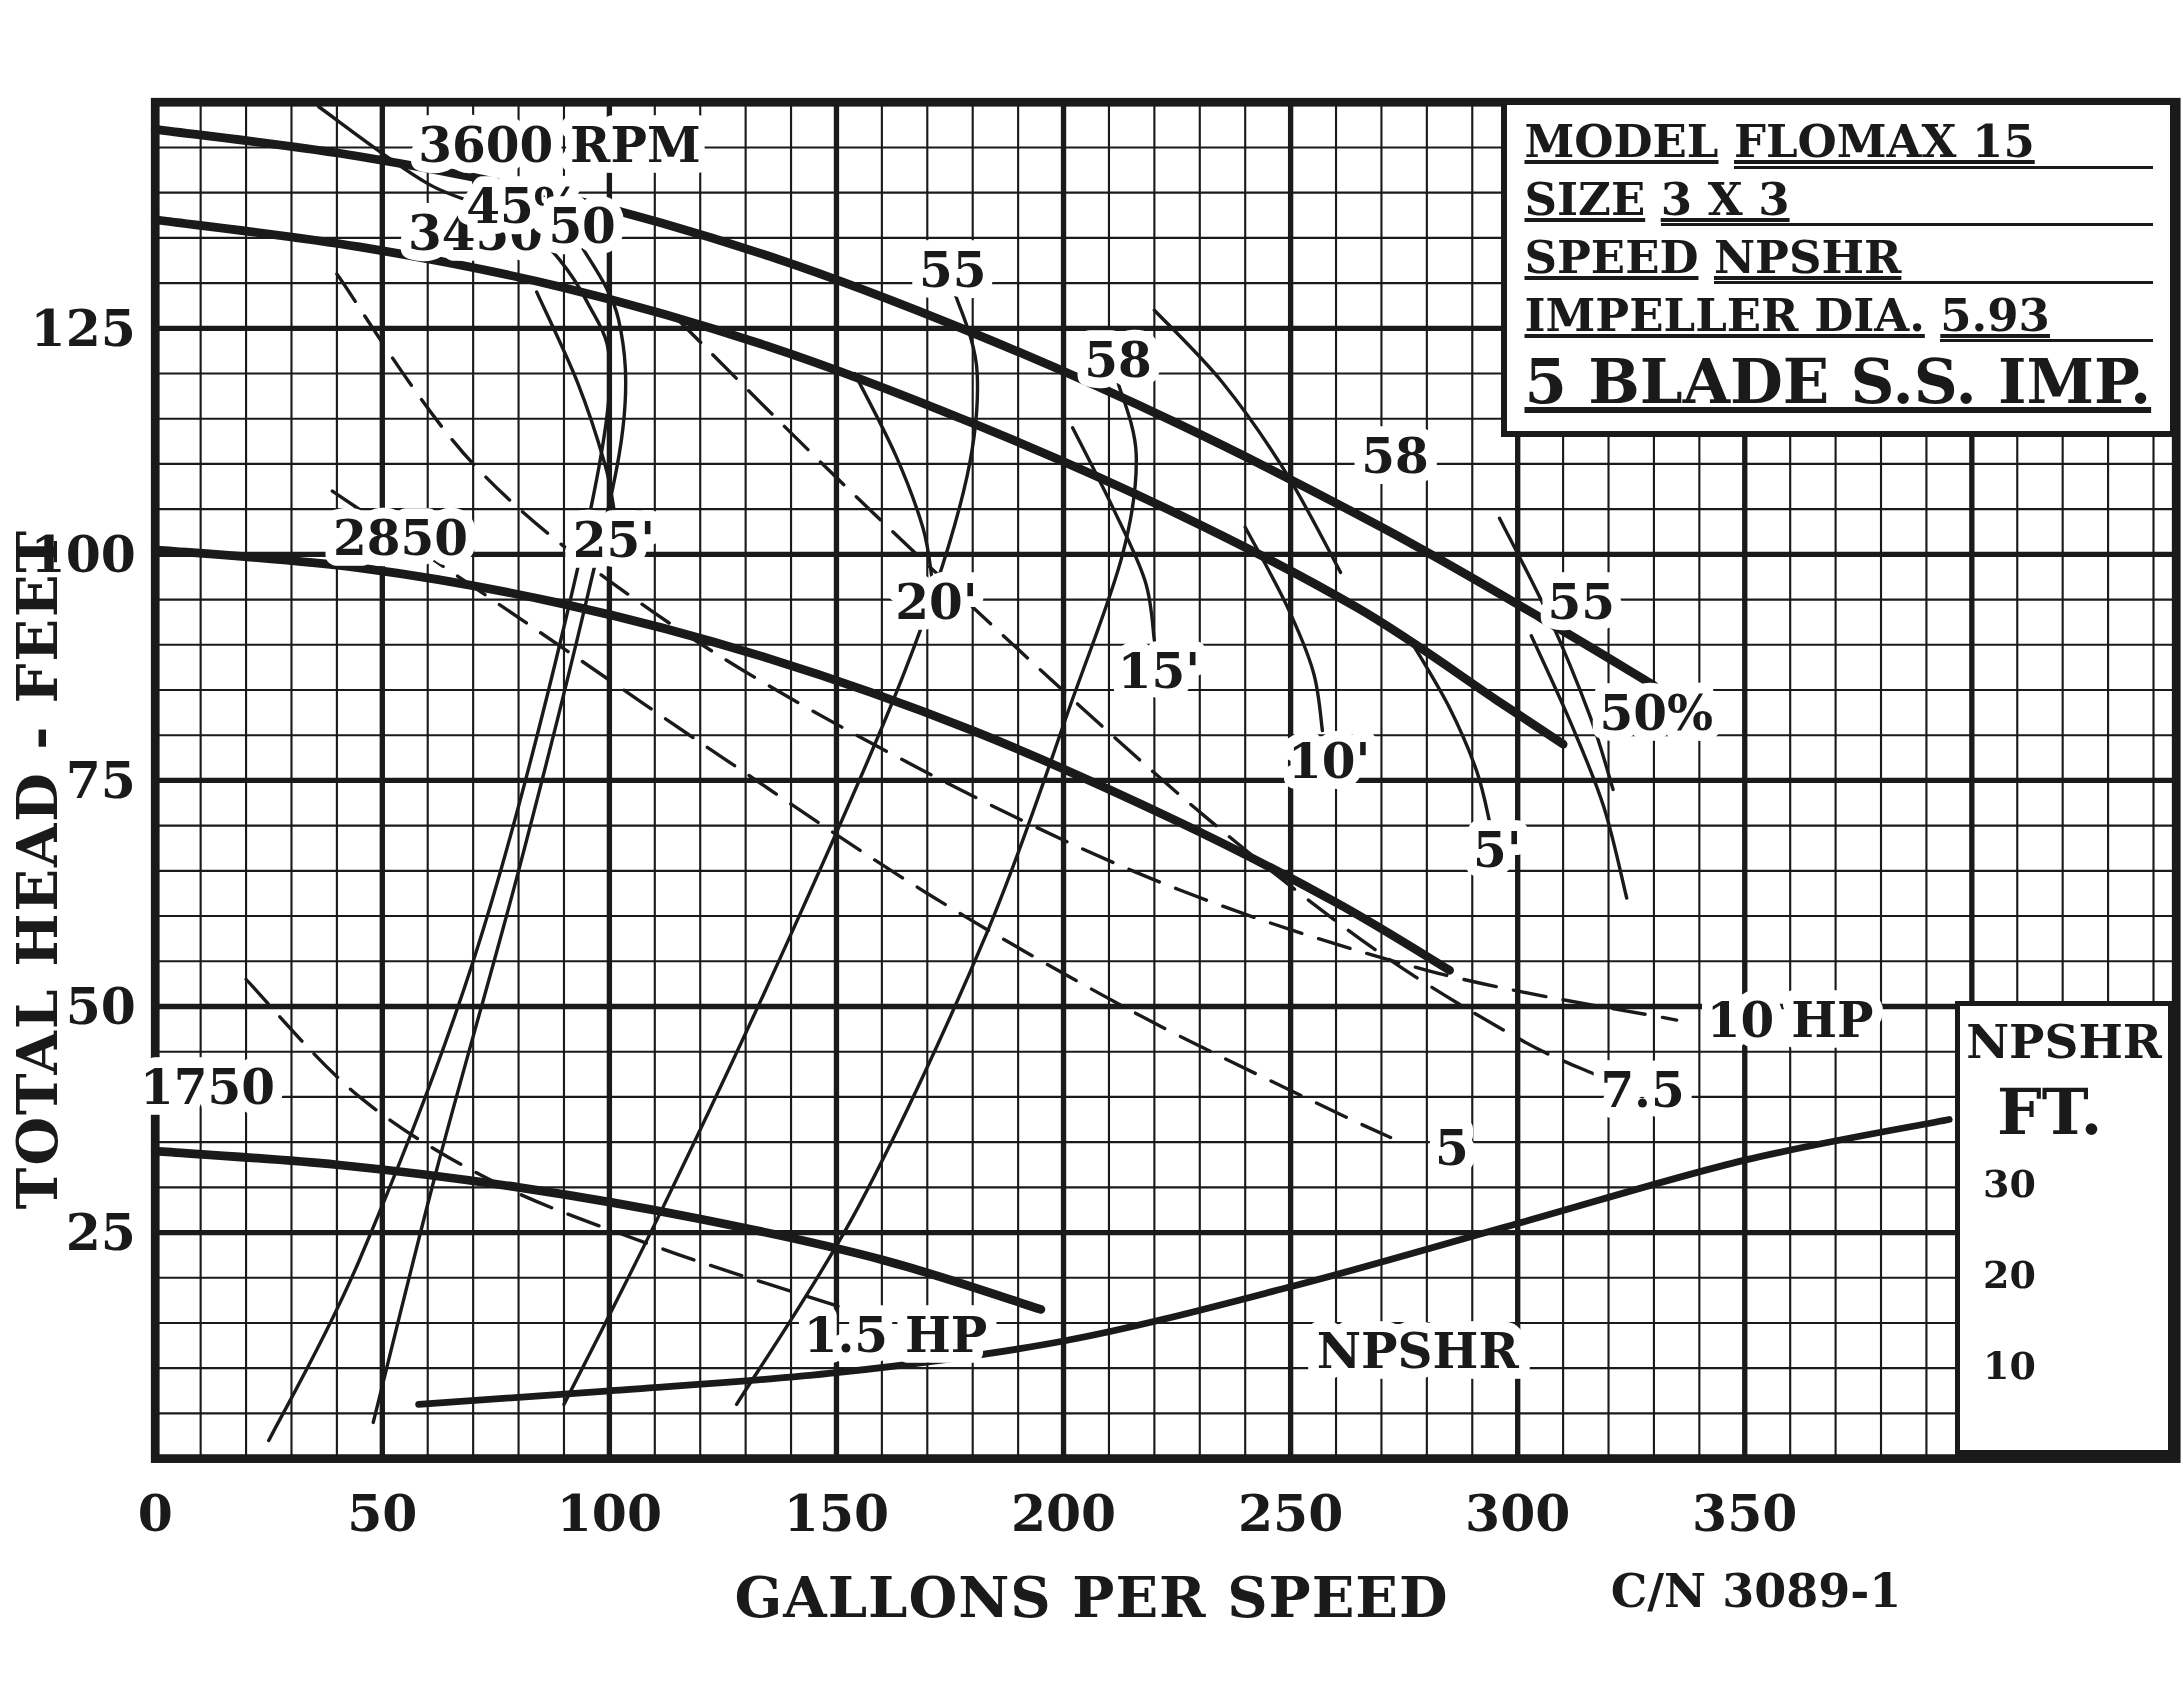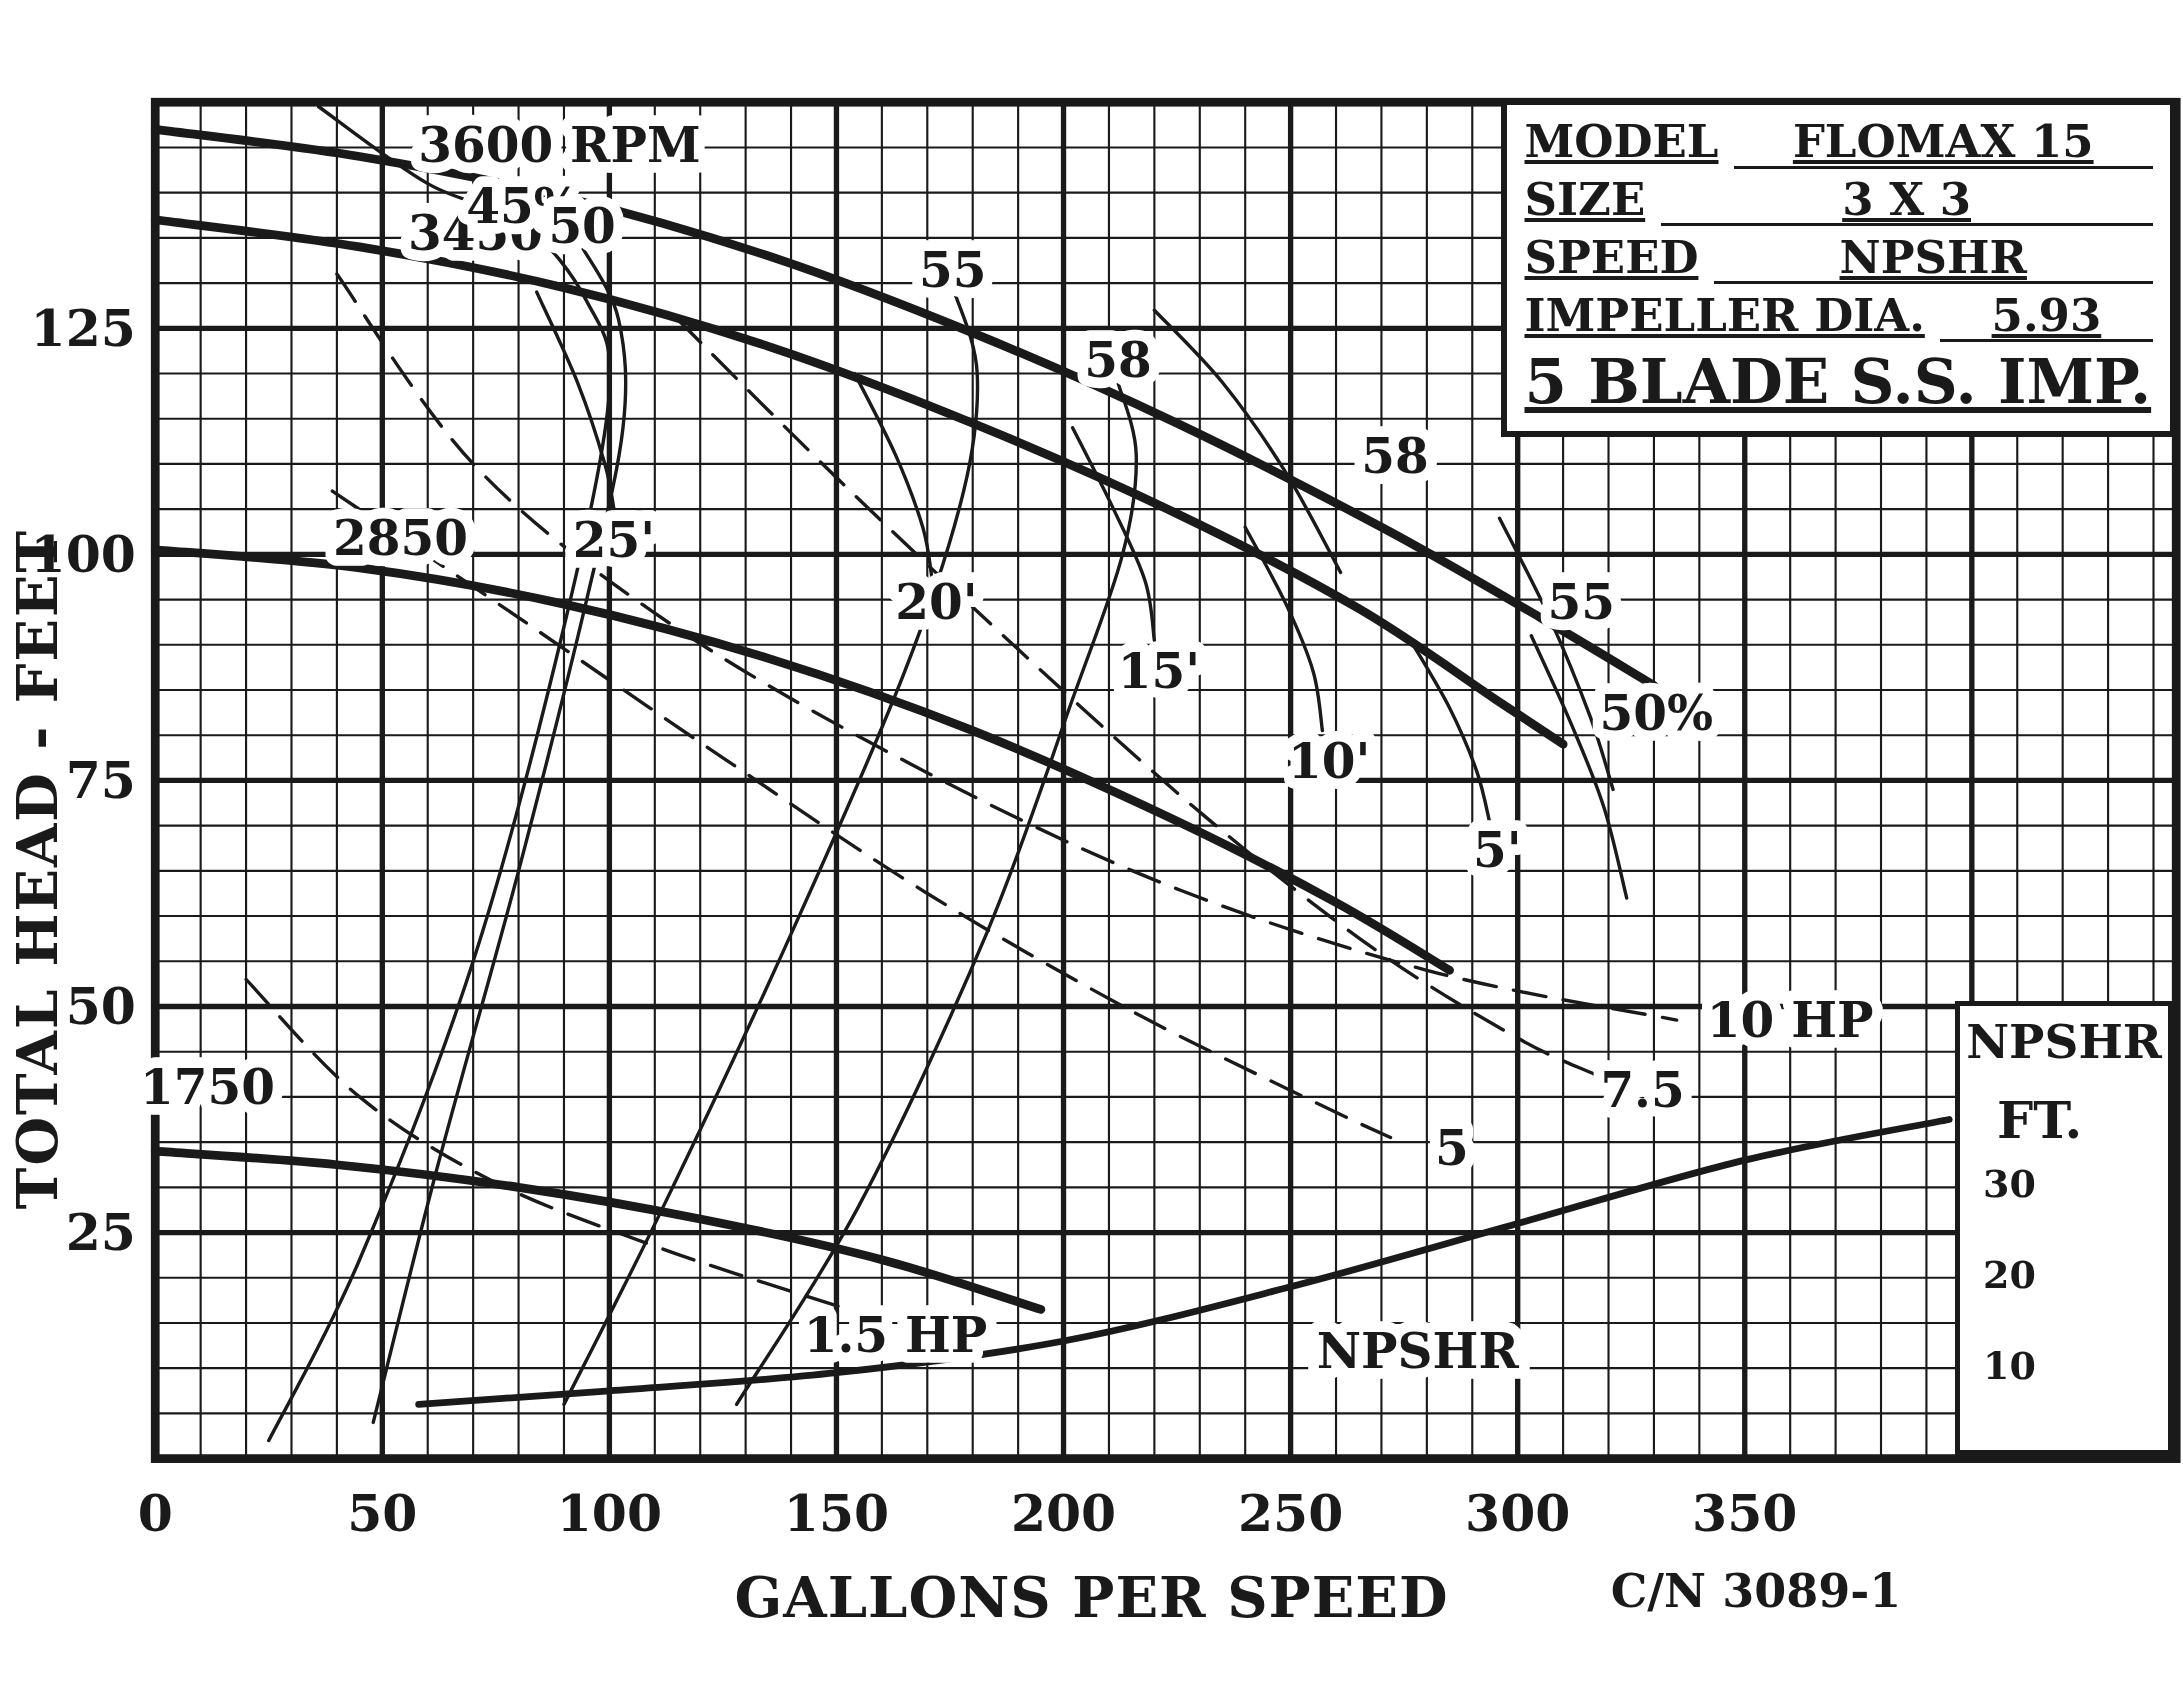--- a/index.html
+++ b/index.html
@@ -16,29 +16,29 @@
     position:absolute;left:679px;top:1564px;width:825px;text-align:center;font-size:56px;letter-spacing:1px;
   }
   .credit{position:absolute;left:1533px;top:1564px;width:446px;text-align:center;font-size:46px;}
   .info-box{
     position:absolute;left:1501px;top:99px;width:675px;height:338px;background:#ffffff;
     border:6.8px solid #1a1a1a;box-sizing:border-box;display:flex;flex-direction:column;
     justify-content:space-around;padding:9.7px 17.5px 13.6px 17.5px;text-decoration:underline;
   }
   .ib-row{display:flex;align-items:baseline;font-size:45px;line-height:1.05;}
   .ib-label{white-space:nowrap;padding-right:15.5px;}
-  .ib-value{flex:1;text-align:center;border-bottom:3.9px solid #1a1a1a;white-space:nowrap;}
+  .ib-value{flex:1;text-align:left;border-bottom:3.9px solid #1a1a1a;white-space:nowrap;}
   .ib-note{font-size:61px;}
   .npshr-panel{
     position:absolute;left:1955px;top:1001px;width:221px;height:457px;background:#ffffff;
     border-left:5.8px solid #1a1a1a;border-top:5.8px solid #1a1a1a;
     border-right:8.7px solid #1a1a1a;border-bottom:8.7px solid #1a1a1a;box-sizing:border-box;
   }
   .npshr-title{position:absolute;left:0;right:0;top:7.8px;text-align:center;font-size:47px;}
-  .npshr-ft{position:absolute;left:37px;top:84px;font-size:51px;text-align:center;}
+  .npshr-ft{position:absolute;left:37px;top:69px;font-size:63px;text-align:center;}
   .npshr-tick{position:absolute;left:23px;font-size:38px;}
   .t30{top:155px;} .t20{top:246px;} .t10{top:337px;}
 </style>
 </head>
 <body>
 
 <div class="stage">
 
   <svg id="chart" width="2183" height="1686" viewBox="0 0 2250 1737">
       <line x1="160" y1="105" x2="160" y2="1503" stroke="#1a1a1a" stroke-width="5.5"></line>

